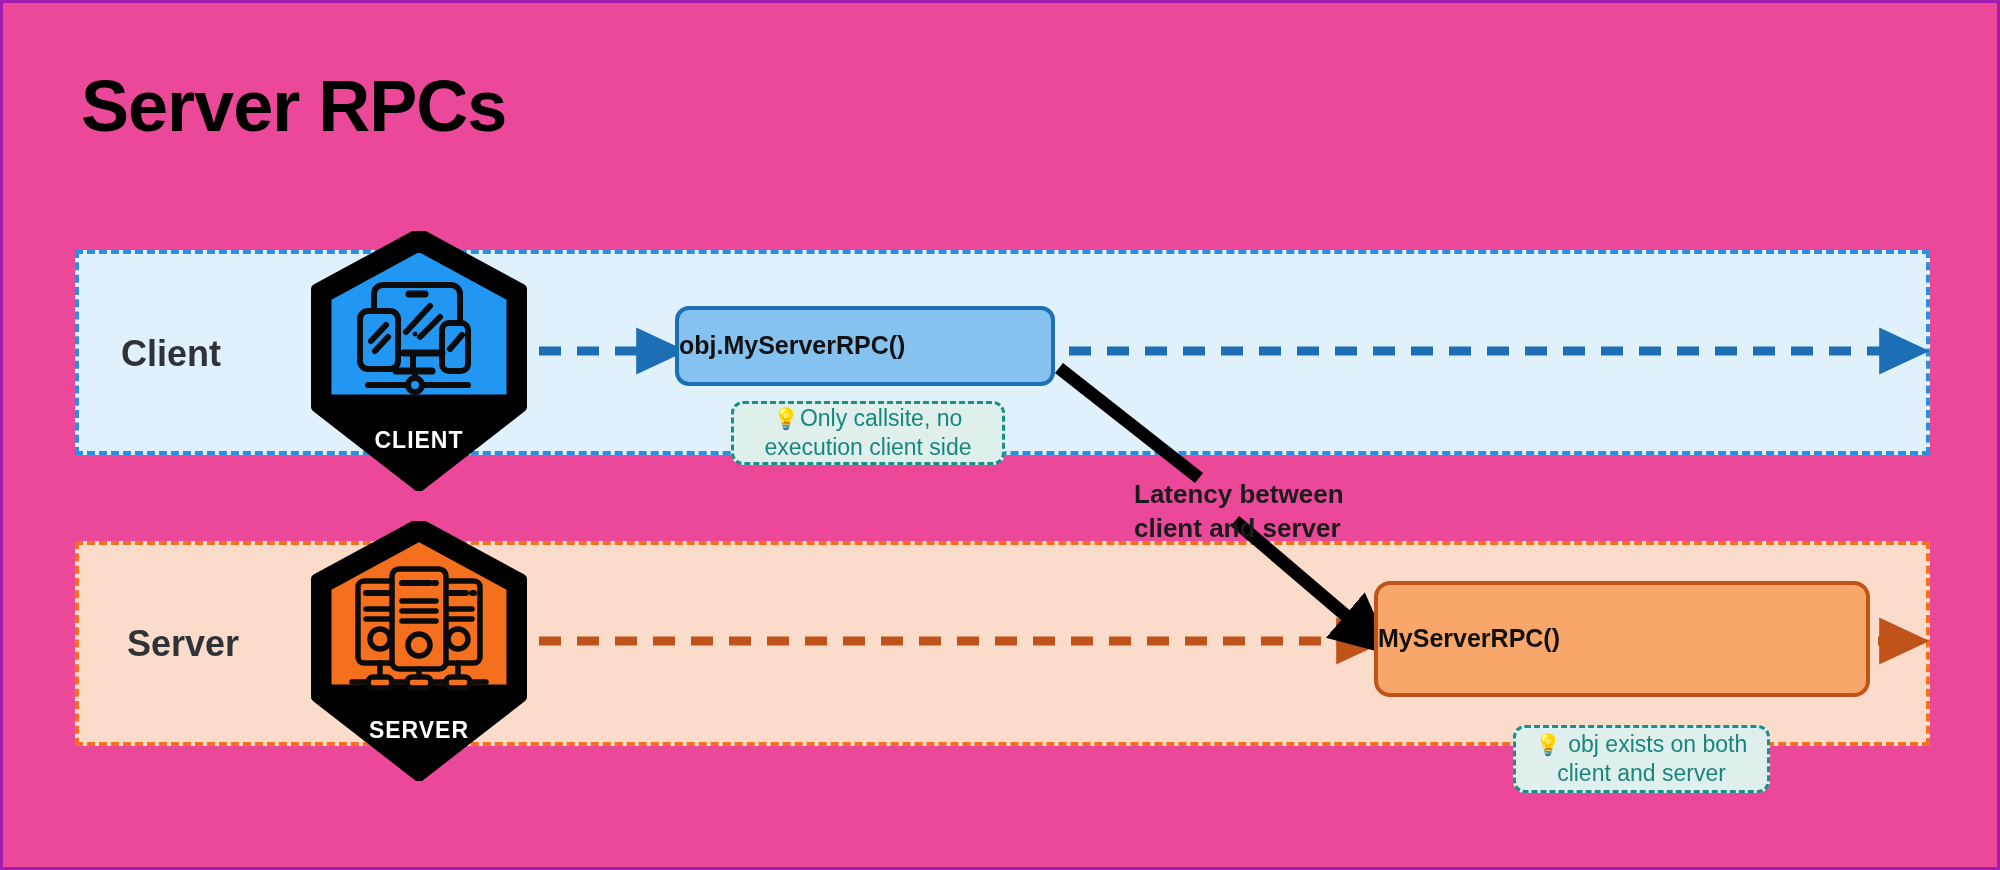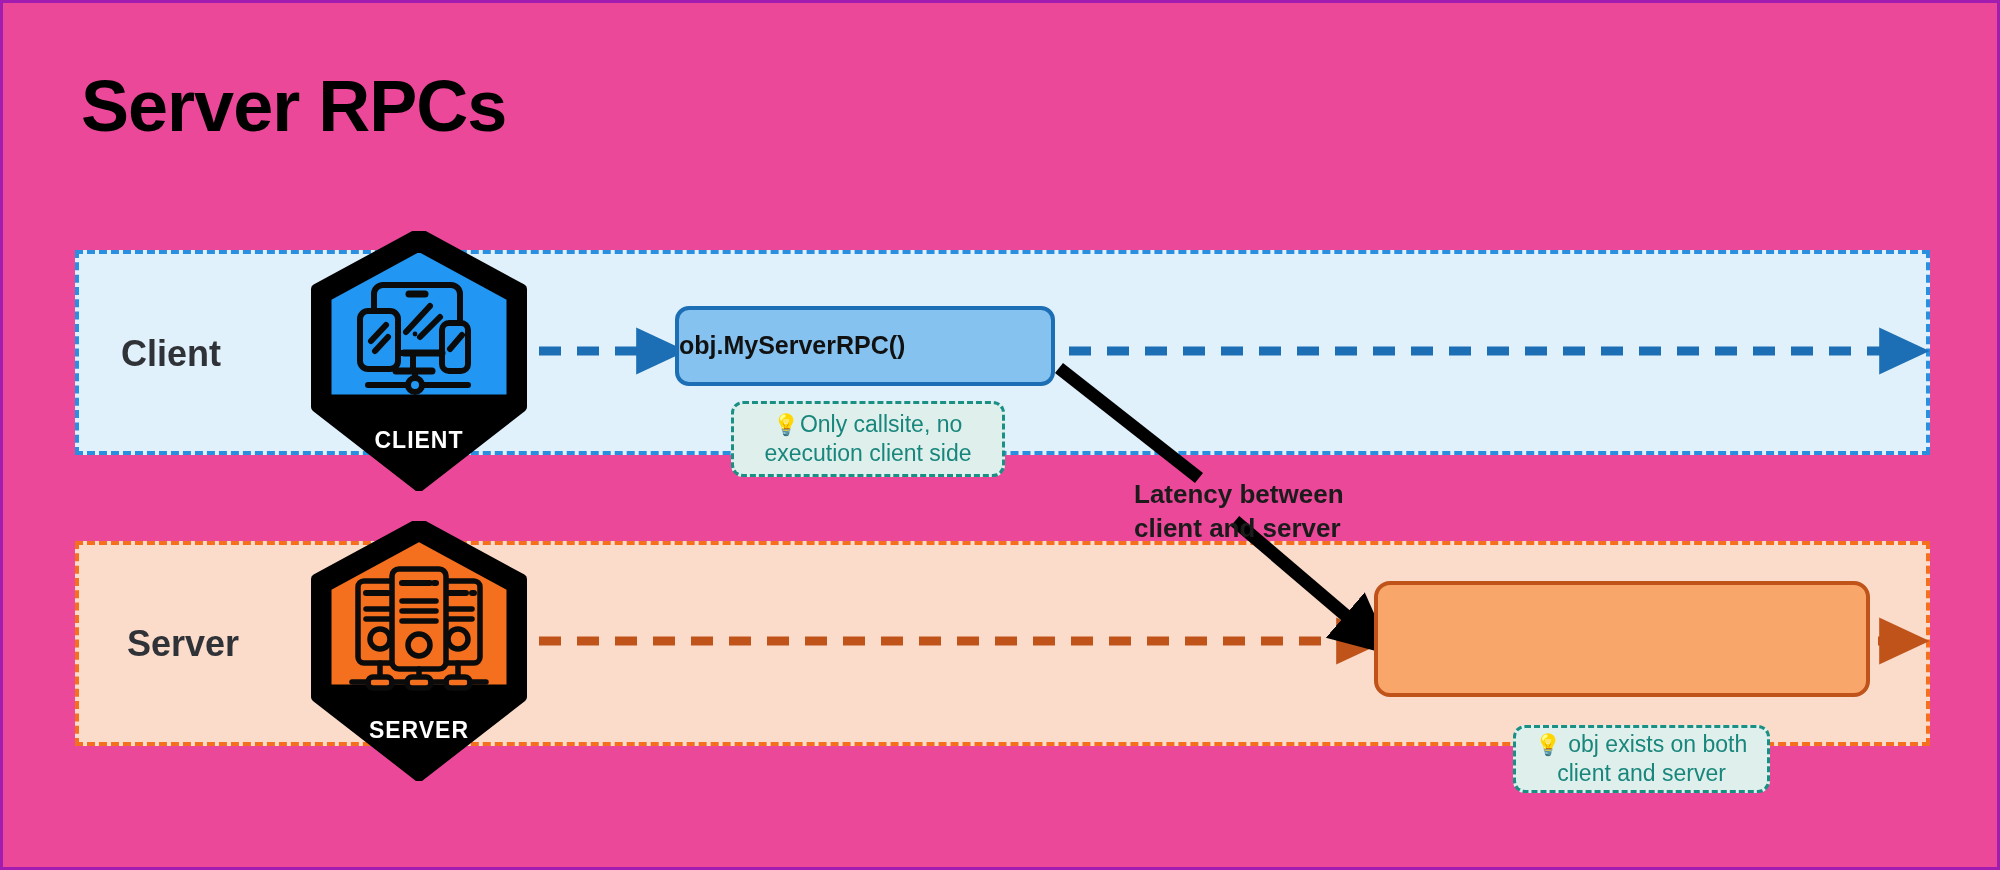--- a/index.html
+++ b/index.html
@@ -135,21 +135,21 @@
     text-align: center;
     display: flex;
     align-items: center;
     justify-content: center;
     padding: 6px 10px;
   }
   #note-client {
     left: 728px;
     top: 398px;
     width: 274px;
-    height: 76px;
+    height: 64px;
   }
   #note-server {
     left: 1510px;
     top: 722px;
     width: 257px;
     height: 68px;
   }
   .bulb { font-size: 21px; }
 
   
@@ -286,20 +286,21 @@
     </svg>
     <div class="hex-caption" id="hex-caption-server">SERVER</div>
   </div>
 
   <div class="codebox" id="box-client-call">
     <span>obj.MyServerRPC()</span>
   </div>
 
   <div class="codebox" id="box-server-exec">
     <span>
+      <span class="l1">MyServerRPC()</span>
     </span>
   </div>
 
   <div class="note" id="note-client">
     <span>
       <span class="bulb">💡</span><span>Only callsite, no</span><br>
       <span>execution client side</span>
     </span>
   </div>
 

